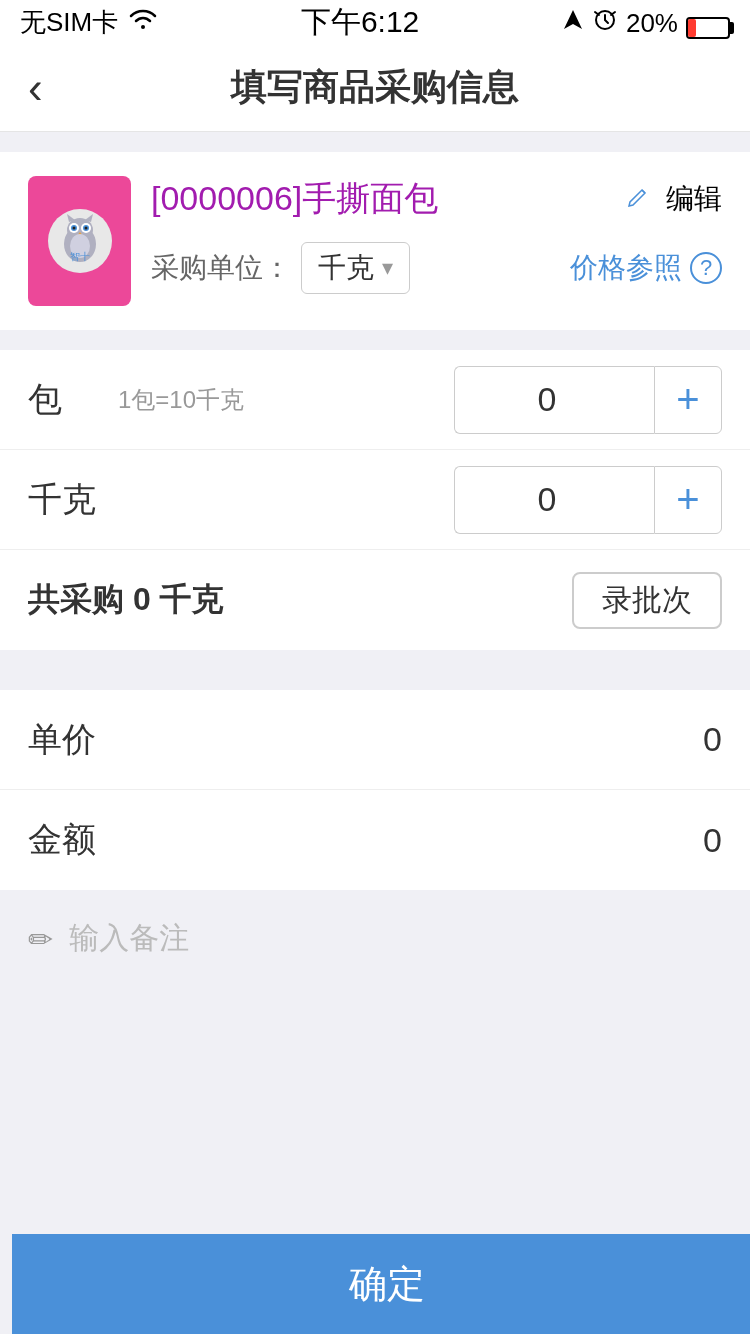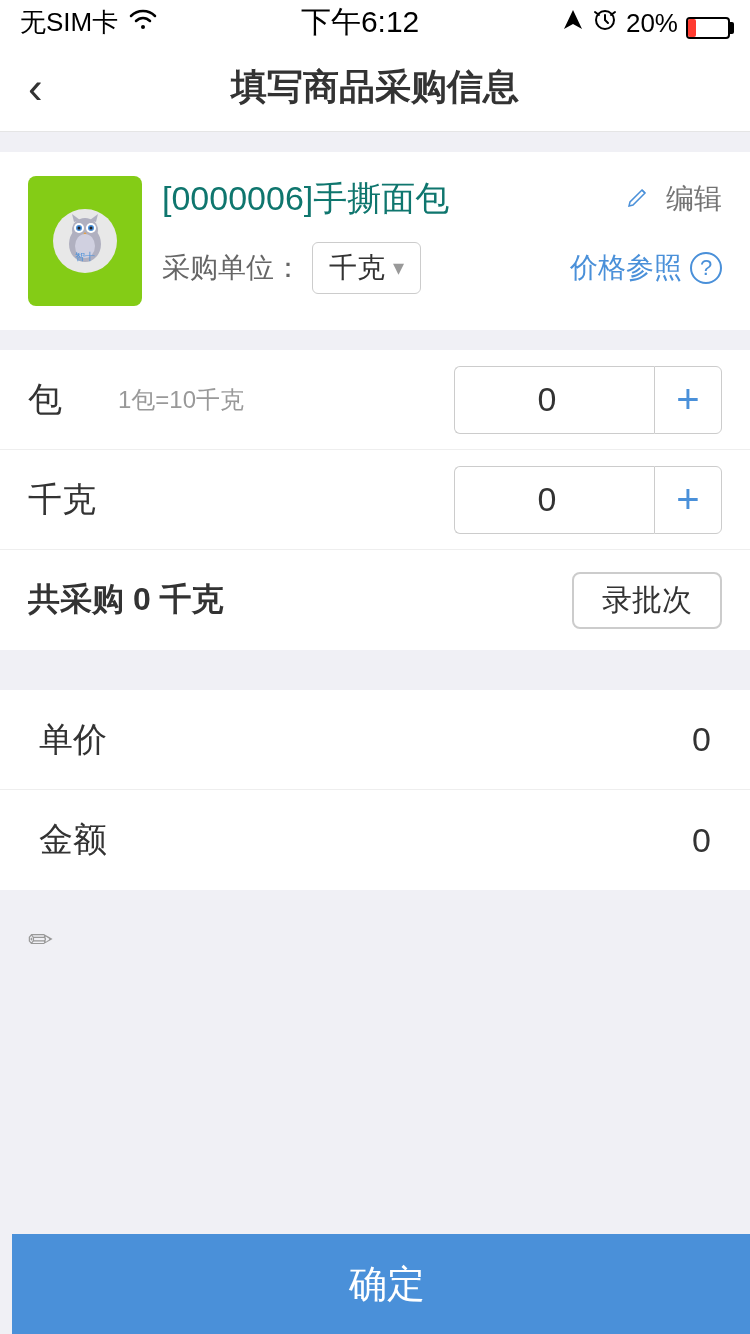--- a/index.html
+++ b/index.html
@@ -60,23 +60,23 @@
     
     .product-card {
       background: #fff;
       margin-top: 20px;
       padding: 24px 28px;
       display: flex;
       align-items: flex-start;
       gap: 20px;
     }
     .product-img {
-      width: 114px;
+      width: 103px;
       height: 130px;
-      background: #84cc16;
+      background: #ec4899;
       border-radius: 8px;
       display: flex;
       align-items: center;
       justify-content: center;
       flex-shrink: 0;
     }
     .product-img-inner {
       width: 80px;
       height: 70px;
       display: flex;
@@ -85,26 +85,26 @@
       justify-content: center;
     }
     .product-info { flex: 1; }
     .product-name-row {
       display: flex;
       justify-content: space-between;
       align-items: center;
     }
     .product-name {
       font-size: 34px;
-      color: #0f766e;
+      color: #a21caf;
       font-weight: 500;
     }
     .edit-btn {
       font-size: 28px;
-      color: #737373;
+      color: #000000;
       cursor: pointer;
       display: flex;
       align-items: center;
       gap: 14px;
     }
     .product-unit-row {
       display: flex;
       align-items: center;
       justify-content: space-between;
       margin-top: 20px;
@@ -221,21 +221,21 @@
       cursor: pointer;
       background: #fff;
     }
 
     
     .info-section { background: #fff; margin-top: 20px; }
     .info-row {
       display: flex;
       align-items: center;
       justify-content: space-between;
-      padding: 0 39px;
+      padding: 0 28px;
       height: 100px;
       border-bottom: 1px solid #eee;
     }
     .info-row:last-child { border-bottom: none; }
     .info-label {
       font-size: 34px;
       color: #333;
     }
     .info-value {
       font-size: 34px;
@@ -418,19 +418,20 @@
       <span class="info-value">0</span>
     </div>
     <div class="info-row">
       <span class="info-label">金额</span>
       <span class="info-value">0</span>
     </div>
   </div>
 
   <div class="remark-section">
     <span class="remark-icon">✏</span>
+    <span class="remark-placeholder">输入备注</span>
   </div>
 
   <div style="background:#f0f0f5; height: 340px;"></div>
 
 </div>
 
 <div class="confirm-btn">确定</div>
 
 </body></html>

